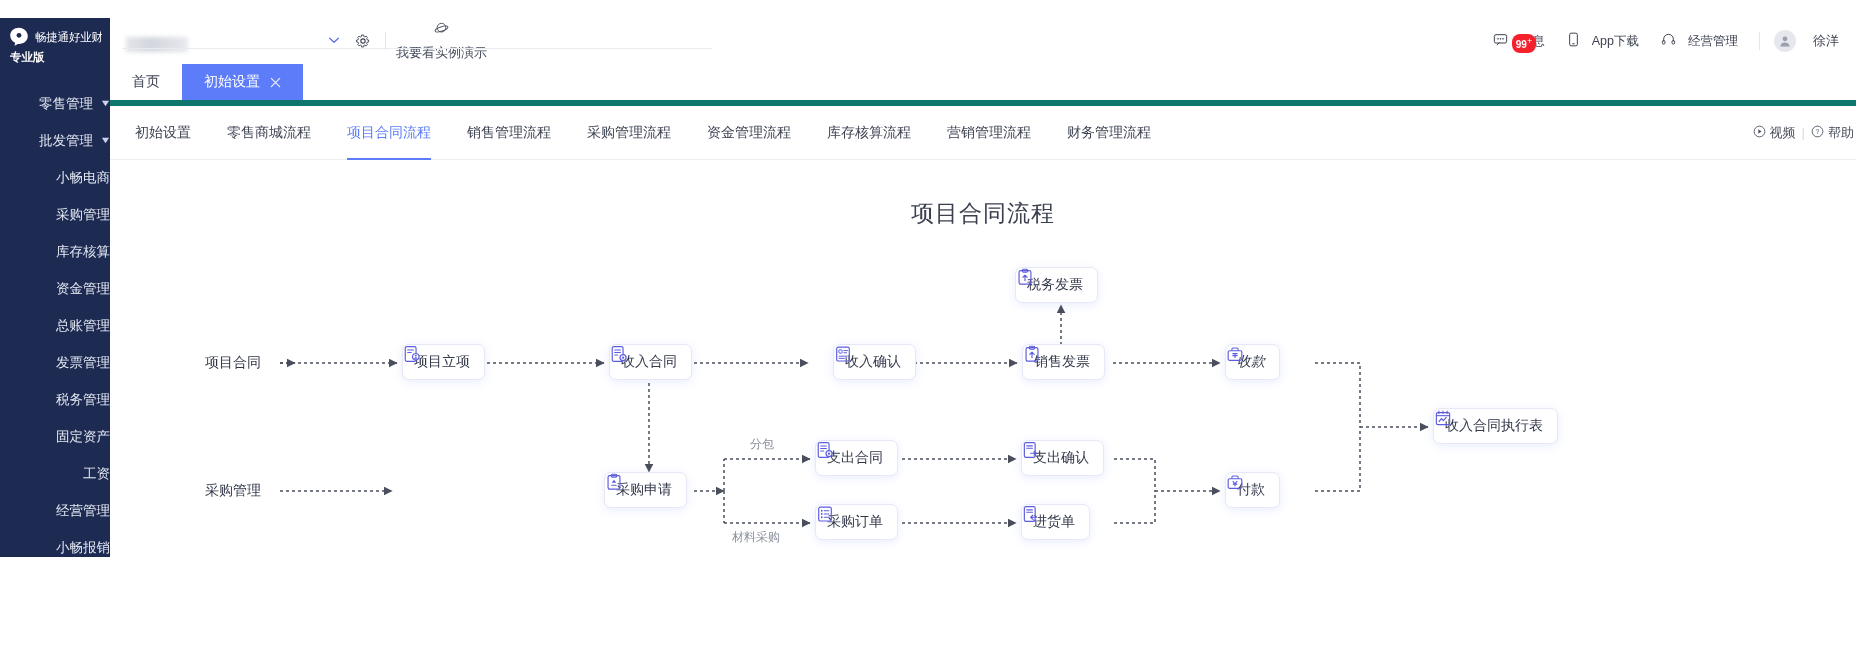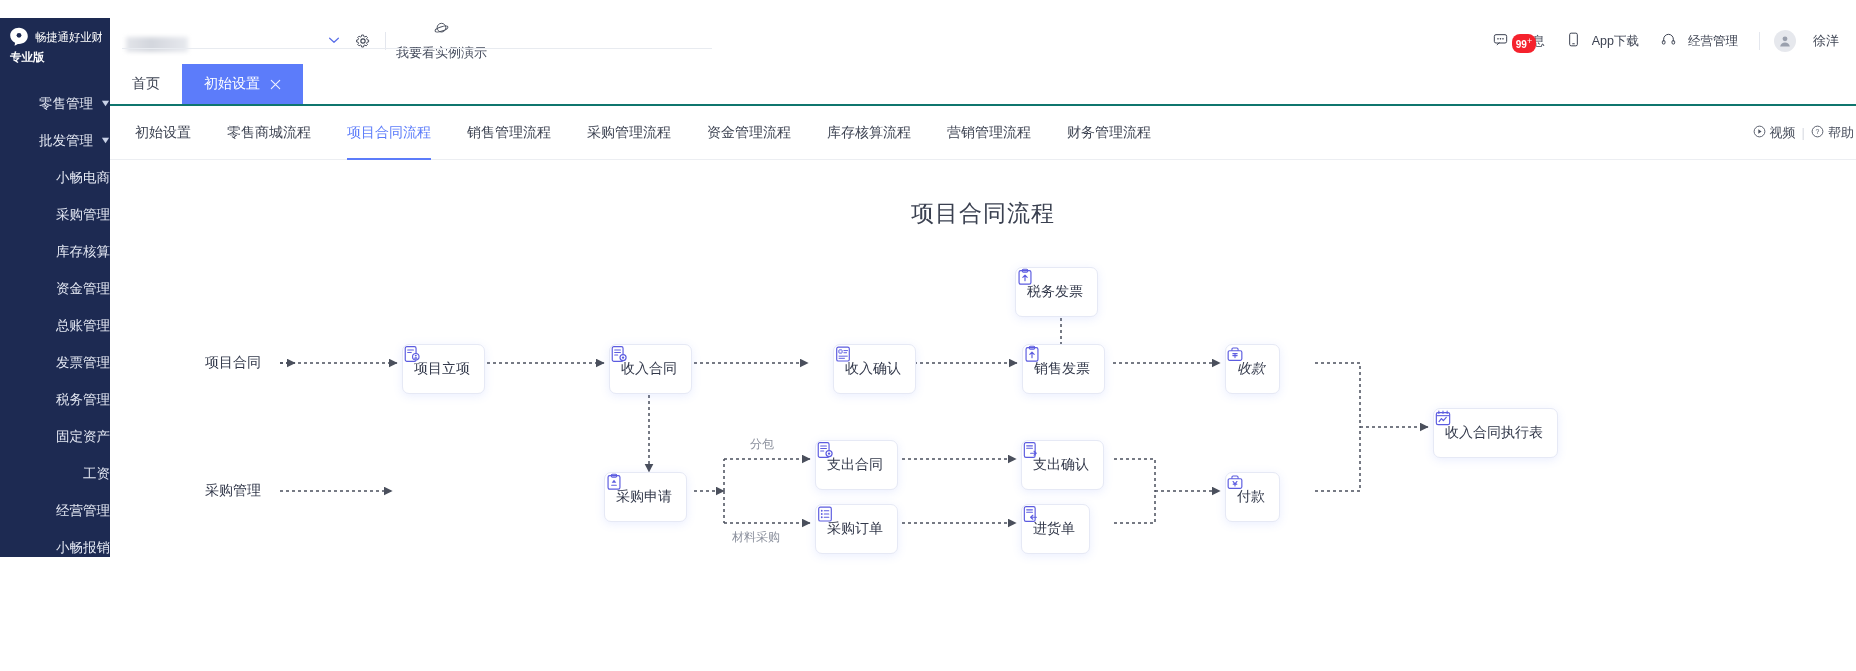--- a/index.html
+++ b/index.html
@@ -95,21 +95,21 @@
   .avatar {
     width:22px; height:22px; border-radius:50%; background:#e6e8ed;
     display:flex; align-items:center; justify-content:center; margin-right:5px;
   }
   .user-name { color:#3d4352; font-size:13px; }
 
   
   .tabstrip {
     position:absolute; left:110px; top:64px; right:0; height:42px;
     background:#ffffff; display:flex; align-items:stretch;
-    border-bottom: 2px solid #0f766e;
+    border-bottom: 6px solid #0f766e;
   }
   .browser-tab {
     display:flex; align-items:center; justify-content:center;
     padding: 0 22px; font-size:14px; color:#3d4352; cursor:pointer;
   }
   .browser-tab.active { background:#5c7cfa; color:#ffffff; }
   .browser-tab .tclose {
     margin-left:10px; font-size:13px; opacity:.9;
   }
 
@@ -148,21 +148,21 @@
   
   .flow { position:absolute; left:0; top:0; width:1746px; height:565px; }
   .flow svg { position:absolute; left:0; top:0; }
 
   .node {
     position:absolute;
     background:#ffffff;
     border:1px solid #e6e9f5;
     border-radius:7px;
     box-shadow: 0 2px 10px rgba(92,124,250,0.13);
-    height:50px;
+    height:36px;
     display:flex; align-items:center; gap:8px;
     padding: 0 14px 0 11px;
     font-size:14px; color:#32384a;
     white-space:nowrap; cursor:pointer;
   }
   .node .nicon { width:18px; height:18px; flex:0 0 18px; display:block; }
 
   .rowlabel {
     position:absolute; font-size:14px; color:#32384a; white-space:nowrap;
   }

